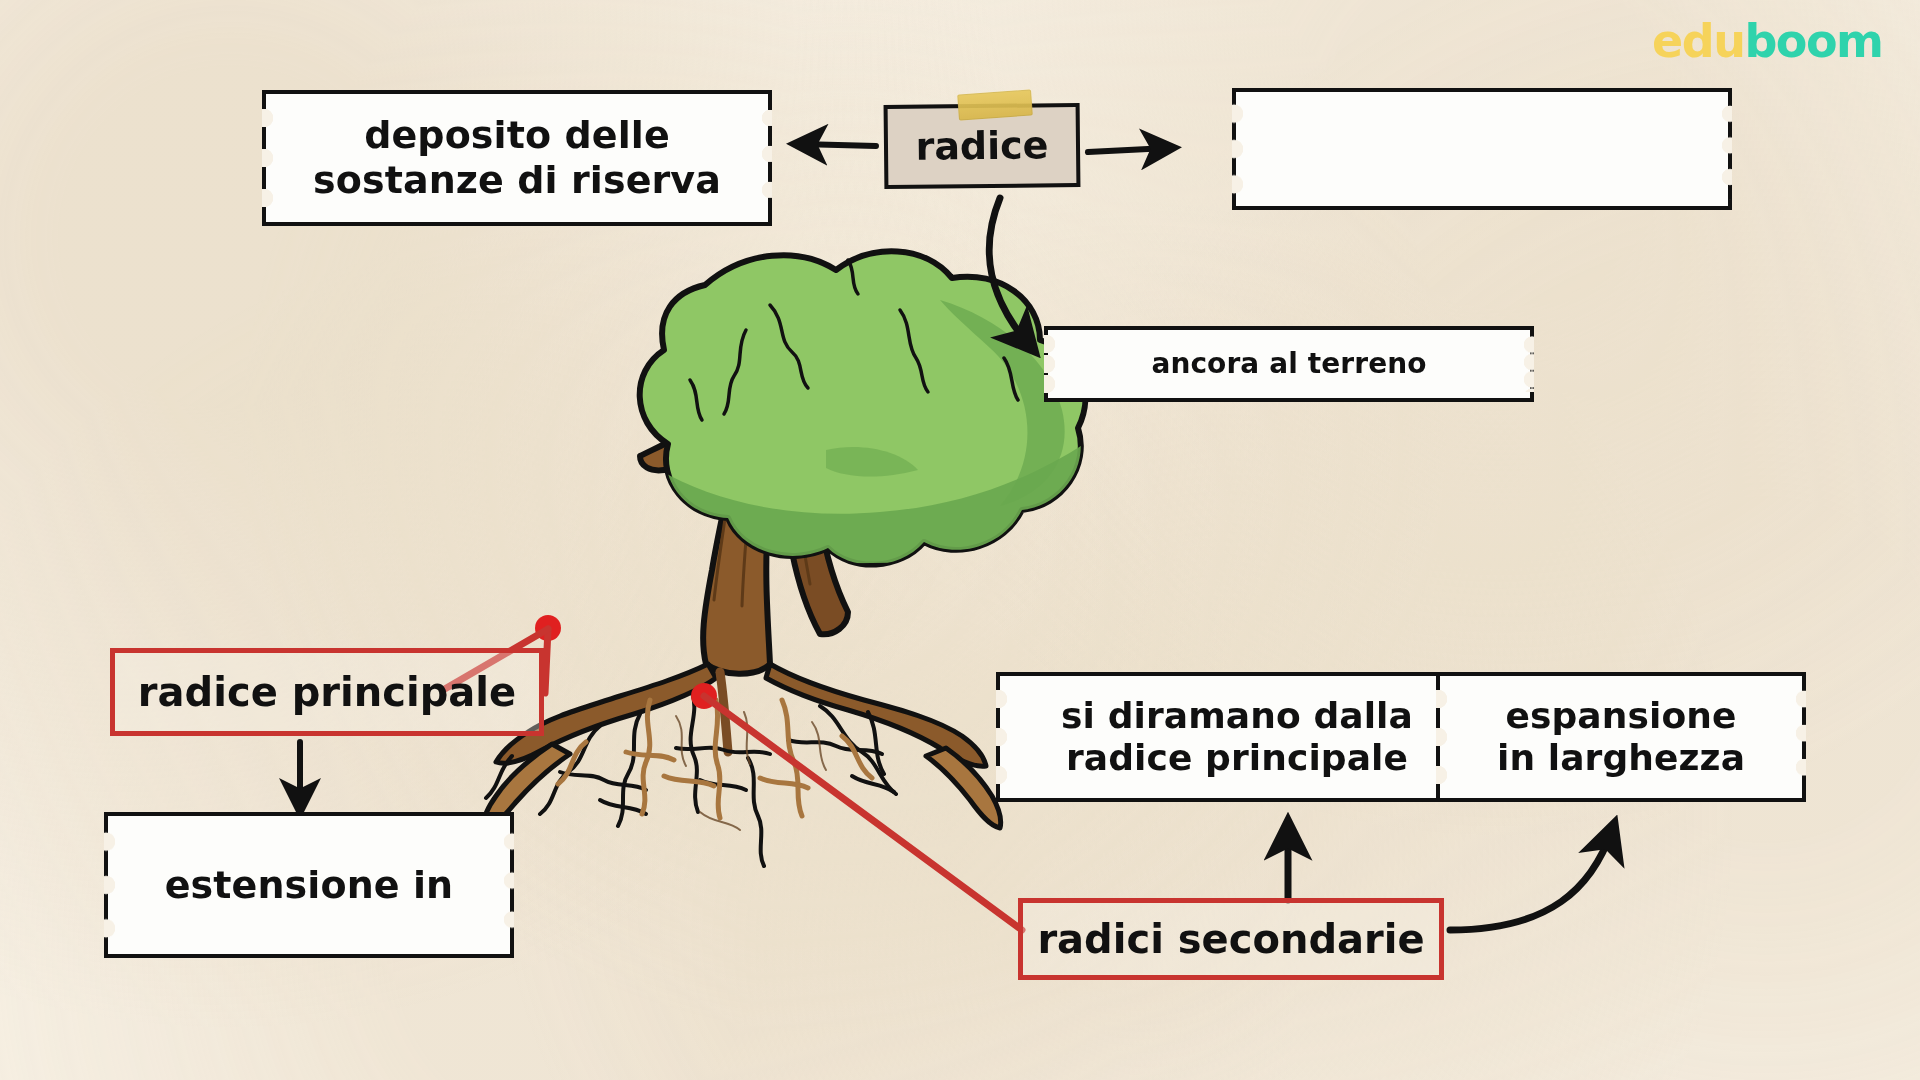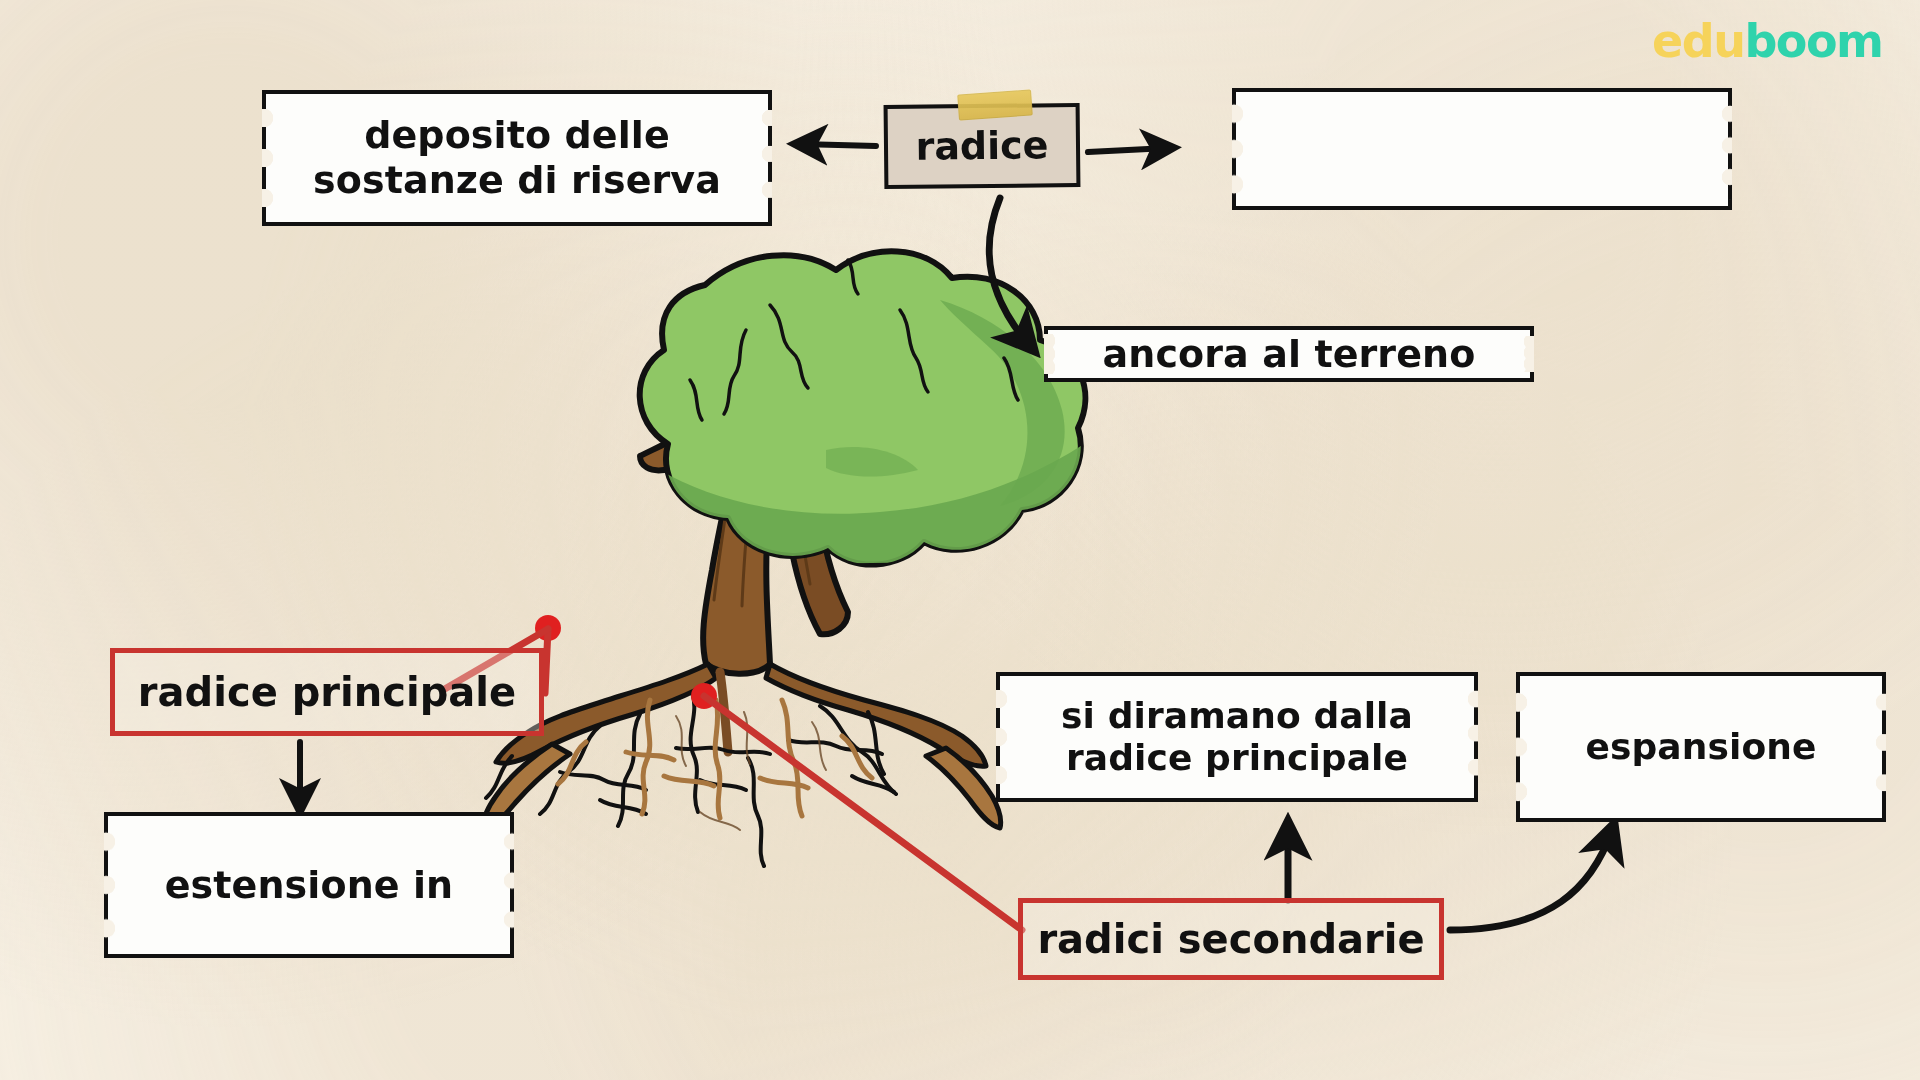--- a/index.html
+++ b/index.html
@@ -268,21 +268,21 @@
     <span class="note-txt">
       <span>deposito delle</span><br>
       <span>sostanze di riserva</span>
     </span>
   </div>
 
   <div class="note" style="left:1232px;top:88px;width:500px;height:122px;font-size:38px;">
     <span class="rip-r"></span>
   </div>
 
-  <div class="note" style="left:1044px;top:326px;width:490px;height:56px;font-size:38px;text-align:center;">
+  <div class="note" style="left:1044px;top:326px;width:490px;height:76px;font-size:28px;text-align:center;">
     <span class="rip-r"></span>
     <span class="note-txt">
       <span>ancora al terreno</span>
     </span>
   </div>
 
   <div class="note" style="left:104px;top:812px;width:410px;height:146px;font-size:38px;">
     <span class="rip-r"></span>
     <span class="note-txt">
       <span>estensione in</span><br>
@@ -290,24 +290,25 @@
   </div>
 
   <div class="note" style="left:996px;top:672px;width:482px;height:130px;font-size:36px;">
     <span class="rip-r"></span>
     <span class="note-txt">
       <span>si diramano dalla</span><br>
       <span>radice principale</span>
     </span>
   </div>
 
-  <div class="note" style="left:1516px;top:672px;width:370px;height:150px;font-size:36px;">
+  <div class="note" style="left:1436px;top:672px;width:370px;height:130px;font-size:36px;">
     <span class="rip-r"></span>
     <span class="note-txt">
       <span>espansione</span><br>
+      <span>in larghezza</span>
     </span>
   </div>
 
   <div class="red-box" style="left:110px;top:648px;width:434px;height:88px;font-size:40px;">
     <span>radice principale</span>
   </div>
 
   <div class="red-box" style="left:1018px;top:898px;width:426px;height:82px;font-size:40px;">
     <span>radici secondarie</span>
   </div>

